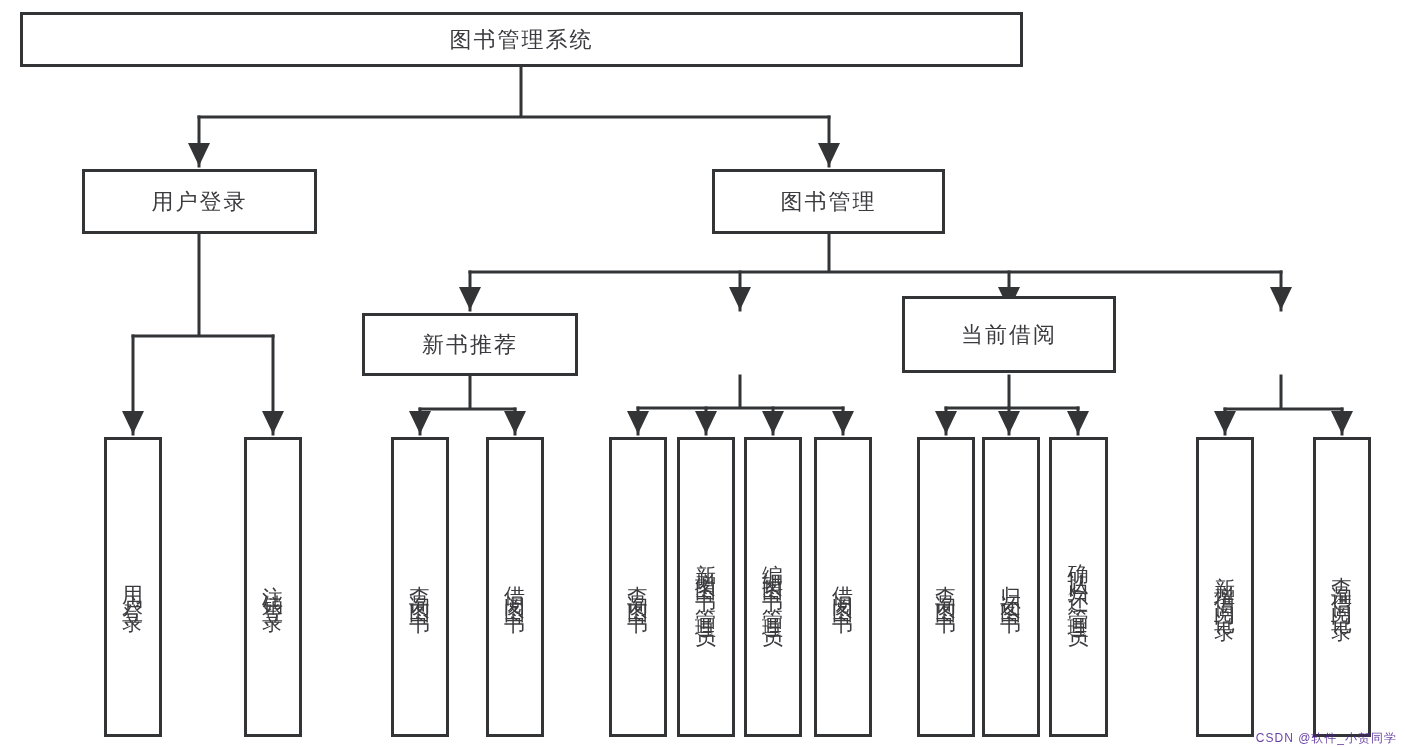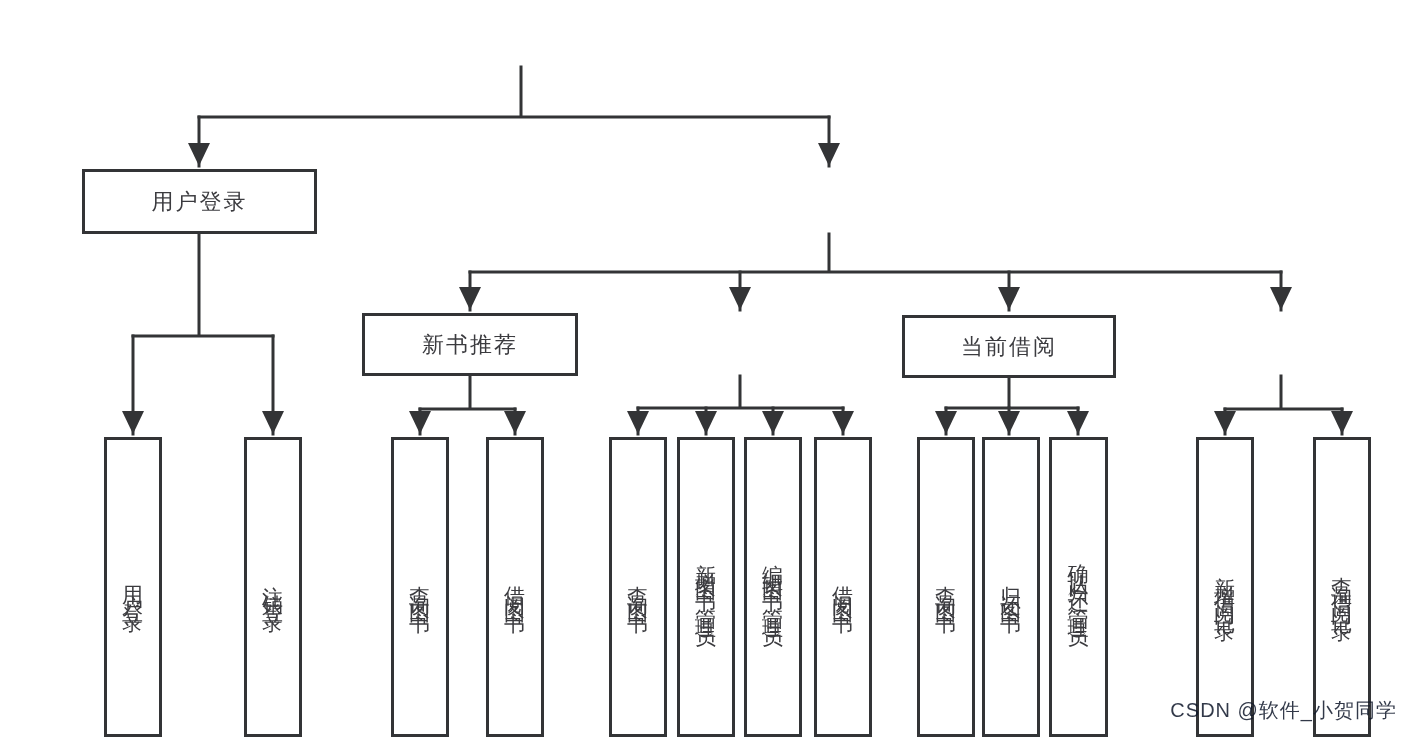--- a/index.html
+++ b/index.html
@@ -11,21 +11,21 @@
     position:absolute;box-sizing:border-box;border:3px solid #333436;background:#ffffff;
     display:flex;align-items:center;justify-content:center;color:#3b3b3f;
   }
   .h-label{font-size:22px;letter-spacing:2px;white-space:nowrap;}
   .leaf{
     writing-mode:vertical-rl;text-orientation:mixed;
     font-size:21px;letter-spacing:9px;line-height:1;
   }
   svg.connectors{position:absolute;left:0;top:0;pointer-events:none;}
   .watermark{
-    position:absolute;right:8px;bottom:23px;font-size:20px;color:#0f172a;
+    position:absolute;right:8px;bottom:0;font-size:12px;color:#4c1d95;
     letter-spacing:1px;opacity:.85;white-space:nowrap;
   }
 </style>
 </head>
 <body>
 
 <div id="stage">
 
   <svg class="connectors" width="1405" height="747" viewBox="0 0 1405 747">
     <defs>
@@ -63,25 +63,27 @@
       <line x1="946" y1="408" x2="946" y2="434" marker-end="url(#ah)"></line>
       <line x1="1009" y1="408" x2="1009" y2="434" marker-end="url(#ah)"></line>
       <line x1="1078" y1="408" x2="1078" y2="434" marker-end="url(#ah)"></line>
 
       <path d="M1281 376 V409 M1225 409 H1342"></path>
       <line x1="1225" y1="409" x2="1225" y2="434" marker-end="url(#ah)"></line>
       <line x1="1342" y1="409" x2="1342" y2="434" marker-end="url(#ah)"></line>
     </g>
   </svg>
 
+  <div class="box h-label" style="left:20px;top:12px;width:1003px;height:55px;">图书管理系统</div>
 
   <div class="box h-label" style="left:82px;top:169px;width:235px;height:65px;">用户登录</div>
+  <div class="box h-label" style="left:712px;top:169px;width:233px;height:65px;">图书管理</div>
 
   <div class="box h-label" style="left:362px;top:313px;width:216px;height:63px;">新书推荐</div>
-  <div class="box h-label" style="left:902px;top:315px;width:214px;height:63px;">当前借阅</div>
+  <div class="box h-label" style="left:902px;top:296px;width:214px;height:77px;">当前借阅</div>
 
   <div class="box leaf" style="left:104px;top:437px;width:58px;height:300px;">用户登录</div>
   <div class="box leaf" style="left:244px;top:437px;width:58px;height:300px;">注销登录</div>
 
   <div class="box leaf" style="left:391px;top:437px;width:58px;height:300px;">查询图书</div>
   <div class="box leaf" style="left:486px;top:437px;width:58px;height:300px;">借阅图书</div>
 
   <div class="box leaf" style="left:609px;top:437px;width:58px;height:300px;">查询图书</div>
   <div class="box leaf" style="left:677px;top:437px;width:58px;height:300px;">新增图书（管理员）</div>
   <div class="box leaf" style="left:744px;top:437px;width:58px;height:300px;">编辑图书（管理员）</div>

